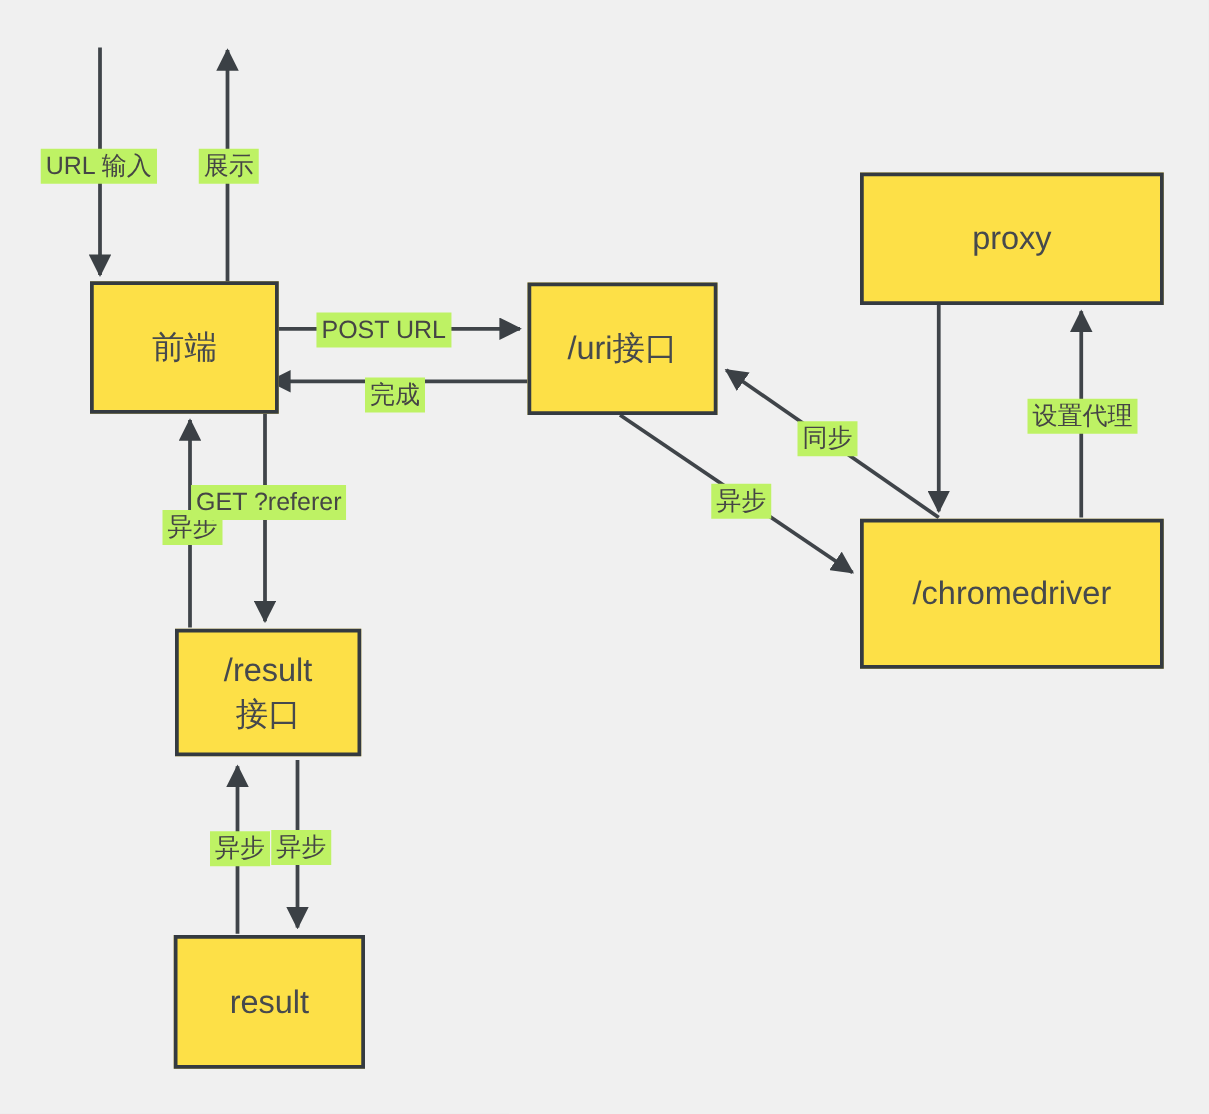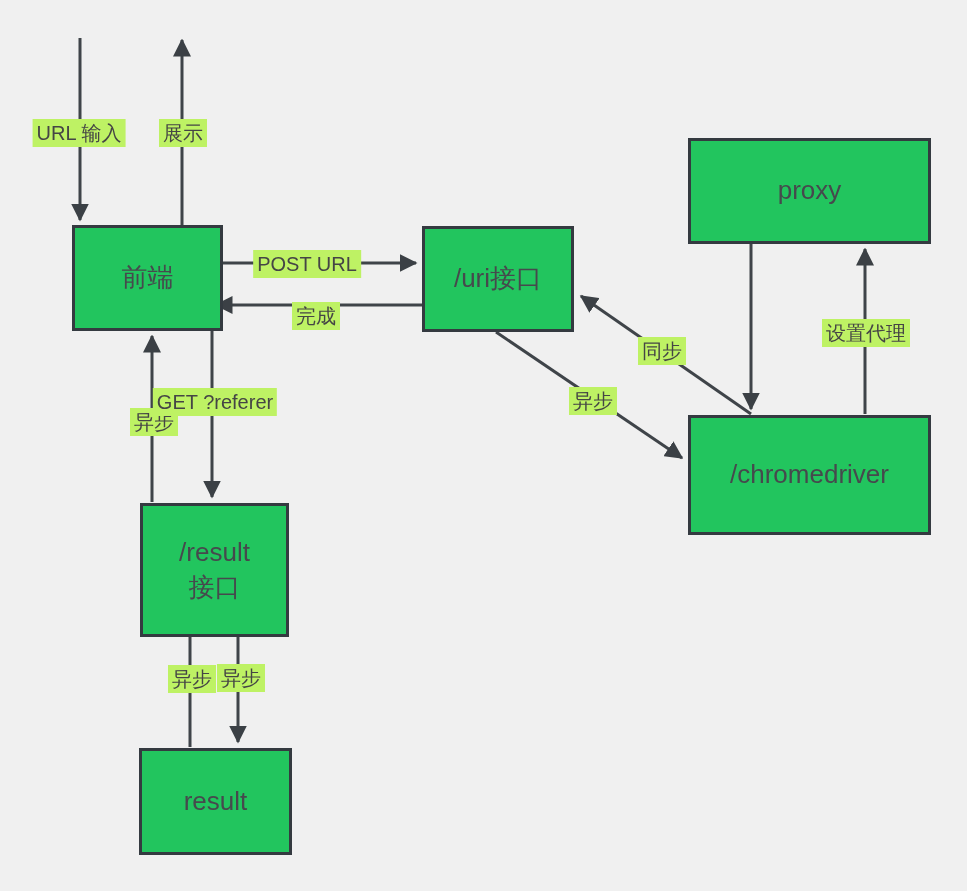--- a/index.html
+++ b/index.html
@@ -6,35 +6,35 @@
   body{font-family:"Liberation Sans", sans-serif; background:#e8e8e8;}
   .canvas{
     position:relative;
     width:967px;height:891px;
     background:#f0f0f0;
     overflow:hidden;
   }
   .edges-svg{position:absolute;left:0;top:0;width:967px;height:891px;}
   .node{
     position:absolute;
-    background:#22c55e;
+    background:#fde047;
     border:3px solid #343a40;
     box-sizing:border-box;
     display:flex;align-items:center;justify-content:center;
     color:#46494d;
     font-size:26px;
     text-align:center;
     white-space:pre-line;
     line-height:1.35;
   }
   .node-frontend{left:60px;top:225px;width:151px;height:106px;margin-left:12px;}
   .node-uri-api{left:422px;top:226px;width:152px;height:106px;}
   .node-proxy{left:688px;top:138px;width:243px;height:106px;}
   .node-chromedriver{left:688px;top:415px;width:243px;height:120px;}
-  .node-result-api{left:140px;top:503px;width:149px;height:134px;}
+  .node-result-api{left:140px;top:503px;width:149px;height:102px;}
   .node-mongodb{left:139px;top:748px;width:153px;height:107px;}
   .edge-label{
     position:absolute;
     transform:translate(-50%,-50%);
     background:#bef264;
     color:#454545;
     font-size:20px;
     line-height:1.3;
     padding:1px 4px;
     white-space:nowrap;

